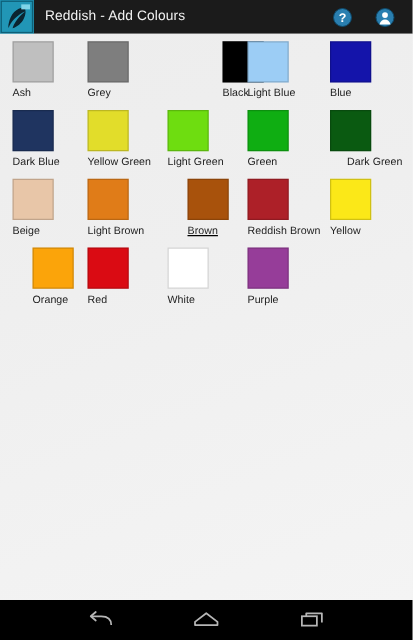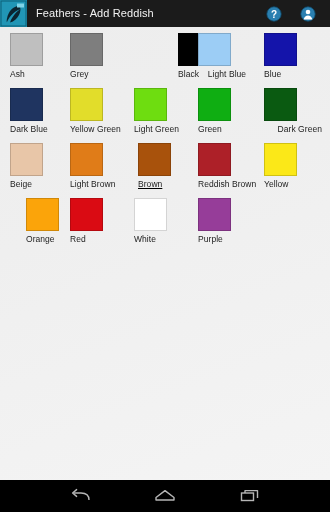--- a/index.html
+++ b/index.html
@@ -130,21 +130,21 @@
 
     <div class="app-icon">
       <svg width="27" height="27" viewBox="0 0 27 27" aria-hidden="true">
         <rect x="0" y="0" width="27" height="27" fill="#2196b6"></rect>
         <rect x="1" y="1" width="25" height="25" fill="none" stroke="#0d5f77" stroke-width="1"></rect>
         <path d="M19.5 5.5 C13 6.5 8.5 11 7 18.5 C6.6 20.3 6.6 21.4 6.9 22.3 C7.6 20.2 9.1 17.6 11.4 15.2 C14.4 12.1 17.6 10 20.2 9.1 C17.8 10.9 15.4 13.2 13.6 15.7 C11.6 18.4 10.4 20.9 10.1 22.6 C13.9 21.5 17.2 18.6 19 15 C20.8 11.5 20.9 8 19.5 5.5 Z" fill="#0b2430"></path>
         <rect x="17" y="3.5" width="7" height="4" fill="#7fd4e8"></rect>
       </svg>
     </div>
 
-    <div class="title-text">Feathers - Add Reddish</div>
+    <div class="title-text">Reddish - Add Colours</div>
 
     <div class="titlebar-spacer"></div>
 
     <div class="tb-icon">
       <svg width="16" height="16" viewBox="0 0 16 16" aria-hidden="true">
         <circle cx="8" cy="8" r="7.2" fill="#2a7fb0"></circle>
         <circle cx="8" cy="8" r="7.2" fill="none" stroke="#0f4a6b" stroke-width="0.8"></circle>
         <text x="8" y="11.6" font-family="Liberation Sans, sans-serif" font-size="10" font-weight="bold" fill="#ffffff" text-anchor="middle">?</text>
       </svg>
     </div>
@@ -168,21 +168,21 @@
             <div class="swatch-label">Ash</div>
           </div>
           <div class="swatch-cell" style="left: 70px;">
             <div class="swatch-box" title="Grey" style="background: rgb(126, 126, 126);"></div>
             <div class="swatch-label">Grey</div>
           </div>
           <div class="swatch-cell" style="left: 134px; padding-left: 44px;">
             <div class="swatch-box" title="Black" style="background: rgb(0, 0, 0);"></div>
             <div class="swatch-label">Black</div>
           </div>
-          <div class="swatch-cell" style="left: 198px; text-align: center;">
+          <div class="swatch-cell" style="left: 198px;">
             <div class="swatch-box" title="Light Blue" style="background: rgb(156, 205, 245);"></div>
             <div class="swatch-label">Light Blue</div>
           </div>
           <div class="swatch-cell" style="left: 264px;">
             <div class="swatch-box" title="Blue" style="background: rgb(20, 20, 170);"></div>
             <div class="swatch-label">Blue</div>
           </div>
         </div>
         <div class="swatch-row">
           <div class="swatch-cell" style="left: 10px;">
@@ -208,21 +208,21 @@
         </div>
         <div class="swatch-row">
           <div class="swatch-cell" style="left: 10px;">
             <div class="swatch-box" title="Beige" style="background: rgb(232, 198, 168);"></div>
             <div class="swatch-label">Beige</div>
           </div>
           <div class="swatch-cell" style="left: 70px;">
             <div class="swatch-box" title="Light Brown" style="background: rgb(224, 124, 24);"></div>
             <div class="swatch-label">Light Brown</div>
           </div>
-          <div class="swatch-cell" style="left: 138px; text-decoration: underline;">
+          <div class="swatch-cell" style="left: 150px; text-decoration: underline;">
             <div class="swatch-box" title="Brown" style="background: rgb(168, 82, 12);"></div>
             <div class="swatch-label">Brown</div>
           </div>
           <div class="swatch-cell" style="left: 198px;">
             <div class="swatch-box" title="Reddish Brown" style="background: rgb(173, 32, 40);"></div>
             <div class="swatch-label">Reddish Brown</div>
           </div>
           <div class="swatch-cell" style="left: 264px;">
             <div class="swatch-box" title="Yellow" style="background: rgb(251, 232, 24);"></div>
             <div class="swatch-label">Yellow</div>

